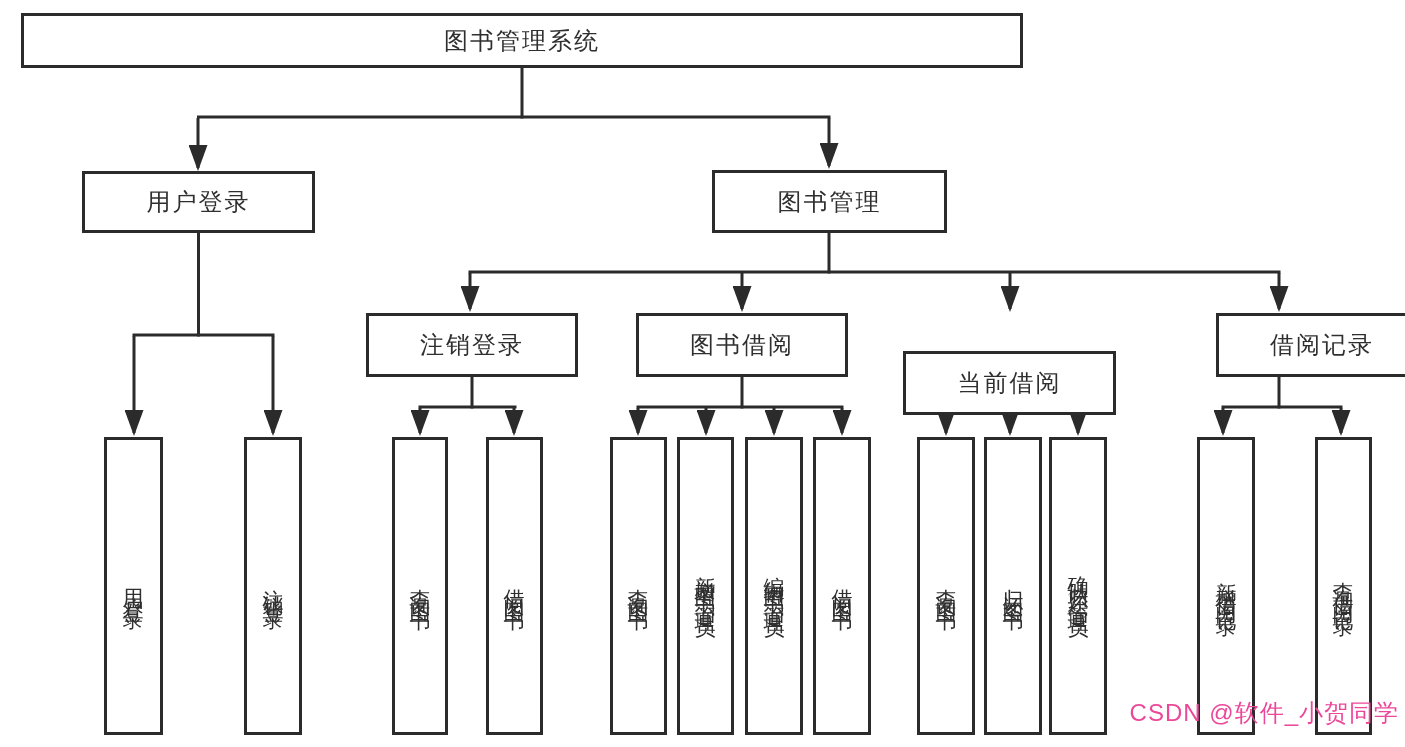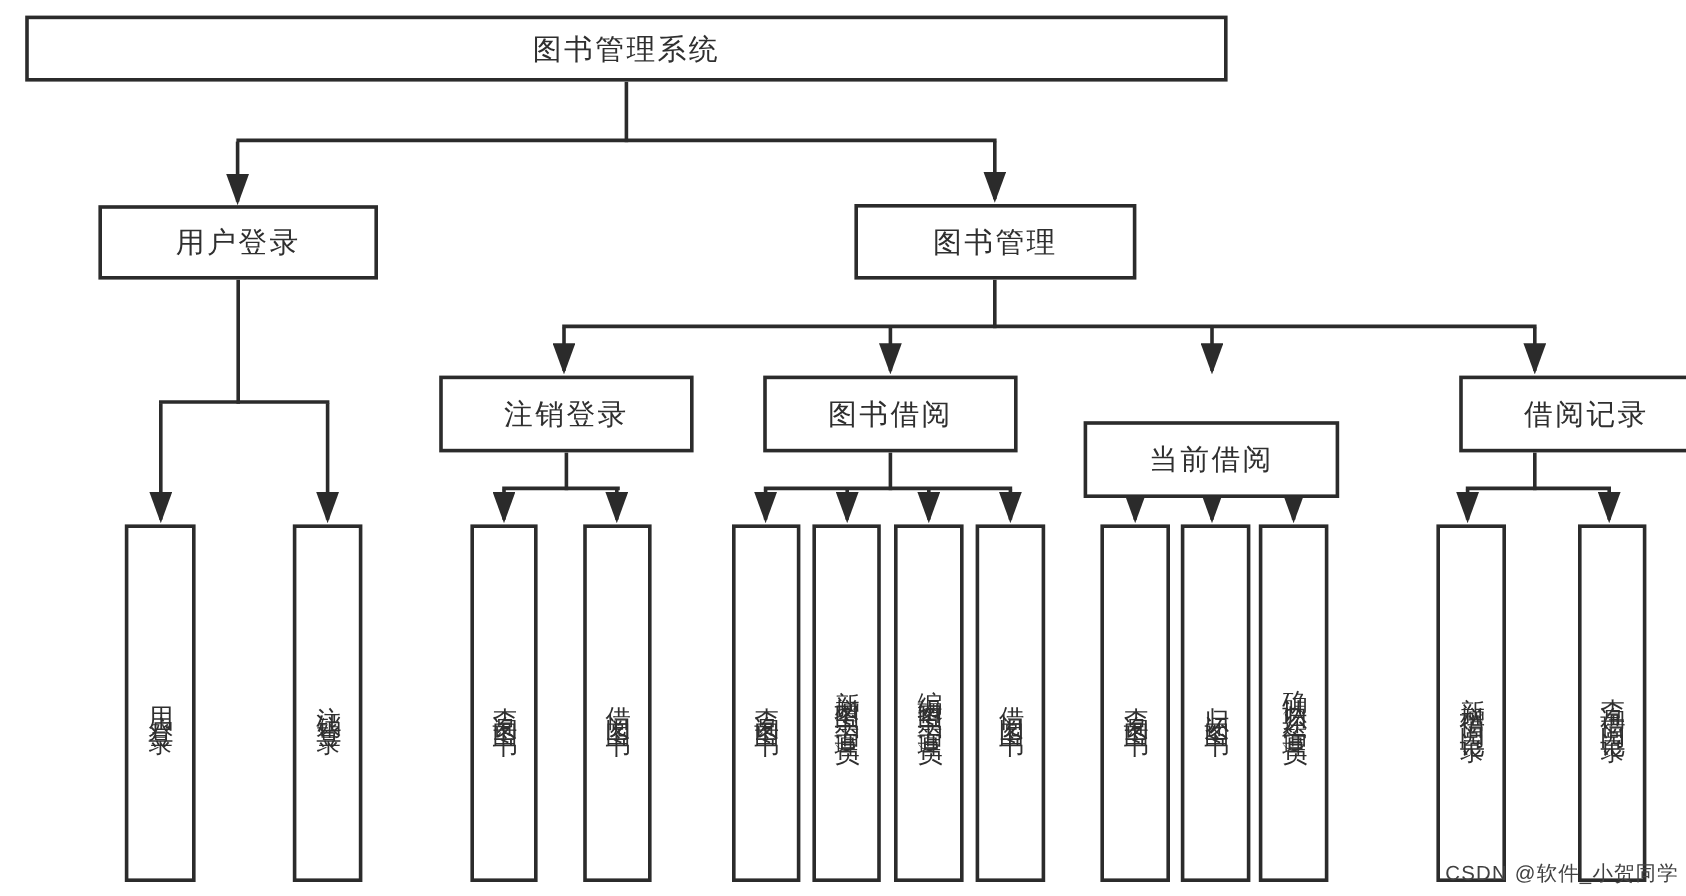--- a/index.html
+++ b/index.html
@@ -45,24 +45,24 @@
     text-orientation: mixed;
     text-align: center;
     font-size: 21px;
     letter-spacing: 7px;
     line-height: 51px;
     overflow: hidden;
   }
   .watermark {
     position: absolute;
     right: 6px;
-    bottom: 8px;
-    font-size: 17px;
+    bottom: 18px;
+    font-size: 24px;
     letter-spacing: 1px;
-    color: #404040;
+    color: #ec4899;
     white-space: nowrap;
   }
 </style>
 </head>
 <body>
 
 <div id="stage">
 
   <svg id="wires" viewBox="0 0 1405 747" xmlns="http://www.w3.org/2000/svg" aria-hidden="true">
     <defs>

